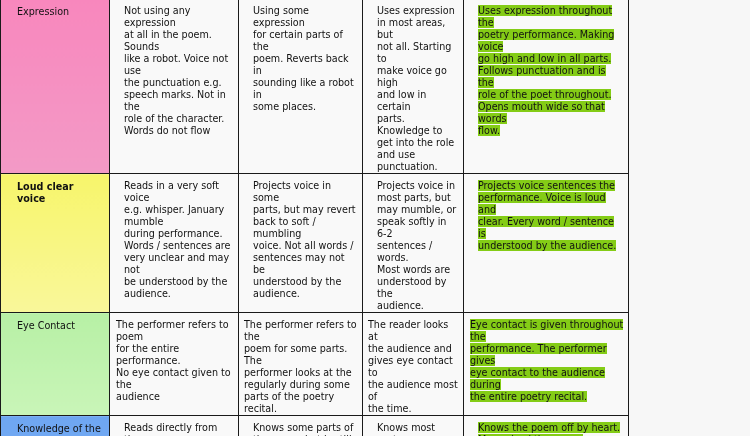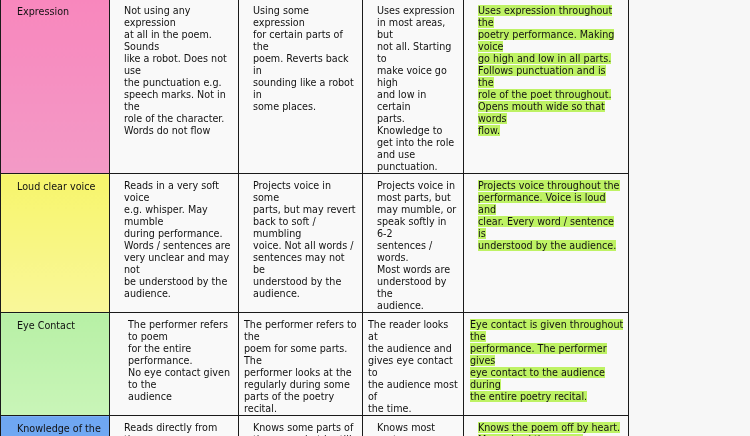--- a/index.html
+++ b/index.html
@@ -20,24 +20,24 @@
   }
   .grid td {
     border: 1.5px solid #1a1a1a;
     vertical-align: top;
     padding: 0;
     background: #f9f9f9;
   }
   .grid td .txt { padding: 6px 4px 0 14px; white-space: pre-line; }
   .grid td.cat .txt { padding: 7px 4px 0 16px; }
   .cat-pink   { background: linear-gradient(180deg,#f887bd 0%,#f39ac6 100%) !important; }
-  .cat-yellow { background: linear-gradient(180deg,#f7f56b 0%,#f9f79a 100%) !important; }
+  .cat-yellow { background: linear-gradient(180deg,#f7f56b 0%,#f9f79a 100%) !important; font-weight: bold; }
   .cat-green  { background: linear-gradient(180deg,#b7f0a5 0%,#c9f5b8 100%) !important; }
   .cat-blue   { background: linear-gradient(180deg,#6ea6f2 0%,#8cbcf7 100%) !important; }
-  .hl { background: #bef264; }
+  .hl { background: #84cc16; }
   .r1 { height: 117px; }
   .r2 { height: 105px; }
   .r3 { height: 70px; }
   .r4 { height: 130px; }
   .c5 .txt { padding-left: 16px; }
 </style>
 </head>
 <body>
 
 <table class="grid">
@@ -49,21 +49,21 @@
       <col style="width:165px">
   </colgroup>
   <tbody>
     <tr class="r1">
       <td class="cat cat-pink">
           <div class="txt">Expression</div>
         </td>
       <td>
           <div class="txt">Not using any expression
 at all in the poem. Sounds
-like a robot. Does not use
+like a robot. Voice not use
 the punctuation e.g.
 speech marks. Not in the
 role of the character.
 Words do not flow</div>
         </td>
       <td>
           <div class="txt">Using some expression
 for certain parts of the
 poem. Reverts back in
 sounding like a robot in
@@ -89,21 +89,21 @@
 Opens mouth wide so that words
 flow.</span></div>
         </td>
     </tr>
     <tr class="r2">
       <td class="cat cat-yellow">
           <div class="txt">Loud clear voice</div>
         </td>
       <td>
           <div class="txt">Reads in a very soft voice
-e.g. whisper. May mumble
+e.g. whisper. January mumble
 during performance.
 Words / sentences are
 very unclear and may not
 be understood by the
 audience.</div>
         </td>
       <td>
           <div class="txt">Projects voice in some
 parts, but may revert
 back to soft / mumbling
@@ -116,32 +116,32 @@
           <div class="txt">Projects voice in
 most parts, but
 may mumble, or
 speak softly in 6-2
 sentences / words.
 Most words are
 understood by the
 audience.</div>
         </td>
       <td class="c5">
-          <div class="txt"><span class="hl">Projects voice throughout the
+          <div class="txt"><span class="hl">Projects voice sentences the
 performance. Voice is loud and
 clear. Every word / sentence is
 understood by the audience.</span></div>
         </td>
     </tr>
     <tr class="r3">
       <td class="cat cat-green">
           <div class="txt" style="">Eye Contact</div>
         </td>
       <td>
-          <div class="txt" style="padding-left:18px">The performer refers to poem
+          <div class="txt" style="padding-left:6px">The performer refers to poem
 for the entire performance.
 No eye contact given to the
 audience</div>
         </td>
       <td>
           <div class="txt" style="padding-left:5px">The performer refers to the
 poem for some parts. The
 performer looks at the
 regularly during some
 parts of the poetry recital.</div>

